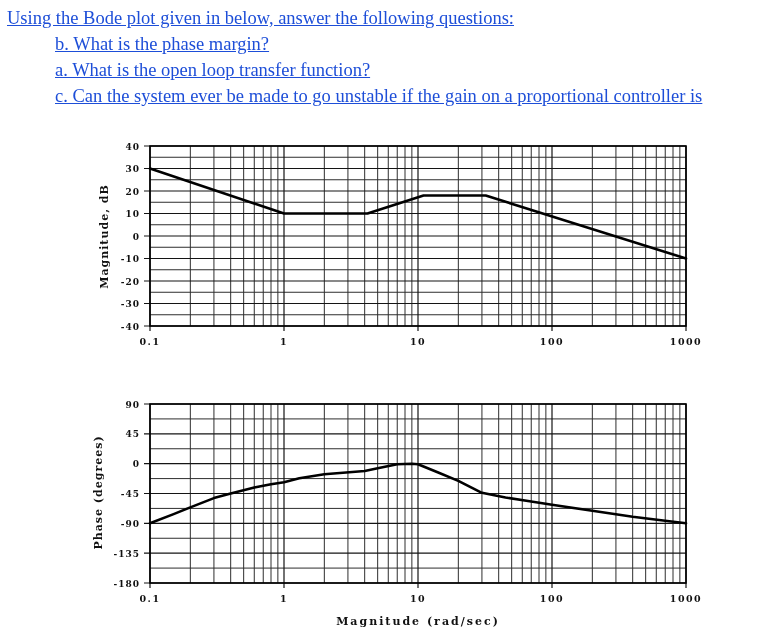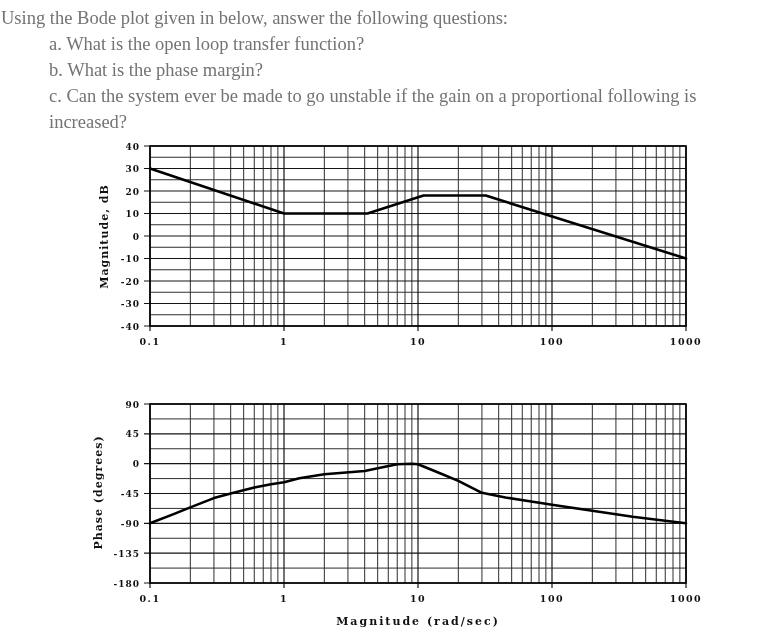--- a/index.html
+++ b/index.html
@@ -1,40 +1,39 @@
 <!DOCTYPE html>
 <html><head>
 <meta charset="utf-8">
 <style>
   html,body{margin:0;padding:0;background:#fff;}
   body{width:771px;height:639px;position:relative;overflow:hidden;
        font-family:"Liberation Serif",serif;color:#000;}
-  .question{position:absolute;left:1px;top:5px;width:762px;
-            font-size:18.5px;line-height:26px;color:#737373;}
+  .question{position:absolute;left:7px;top:5px;width:762px;
+            font-size:18.5px;line-height:26px;color:#1d4ed8;text-decoration:underline;}
   .q-indent{padding-left:48px;}
   .axis-title{position:absolute;font-family:"DejaVu Serif",serif;font-weight:bold;
               font-size:11px;letter-spacing:1px;color:#111;white-space:nowrap;
               text-align:center;}
   #mag-ylabel{left:14px;top:230px;width:180px;transform:rotate(-90deg);transform-origin:center;}
   #phase-ylabel{left:8px;top:486px;width:180px;transform:rotate(-90deg);transform-origin:center;}
   #freq-xlabel{left:268px;top:615px;width:300px;letter-spacing:2px;}
   #bode-svg{position:absolute;left:0;top:0;}
   #bode-svg text{font-family:"DejaVu Serif",serif;font-weight:bold;fill:#111;}
   #bode-svg .ytick{font-size:9px;letter-spacing:1px;}
   #bode-svg .xtick{font-size:9.5px;letter-spacing:1.5px;}
 </style>
 </head>
 <body>
 
 <div class="question">
   <div>Using the Bode plot given in below, answer the following questions:</div>
+  <div class="q-indent">b. What is the phase margin?</div>
   <div class="q-indent">a. What is the open loop transfer function?</div>
-  <div class="q-indent">b. What is the phase margin?</div>
-  <div class="q-indent">c. Can the system ever be made to go unstable if the gain on a proportional following is</div>
-  <div class="q-indent">increased?</div>
+  <div class="q-indent">c. Can the system ever be made to go unstable if the gain on a proportional controller is</div>
 </div>
 
 <svg id="bode-svg" width="771" height="639" viewBox="0 0 771 639">
     <g>
       <g stroke="#2e2e2e" stroke-width="1">
         <line x1="190.3380194189735" y1="146" x2="190.3380194189735" y2="326"></line>
         <line x1="213.9342481324348" y1="146" x2="213.9342481324348" y2="326"></line>
         <line x1="230.67603883794698" y1="146" x2="230.67603883794698" y2="326"></line>
         <line x1="243.6619805810265" y1="146" x2="243.6619805810265" y2="326"></line>
         <line x1="254.27226755140828" y1="146" x2="254.27226755140828" y2="326"></line>

